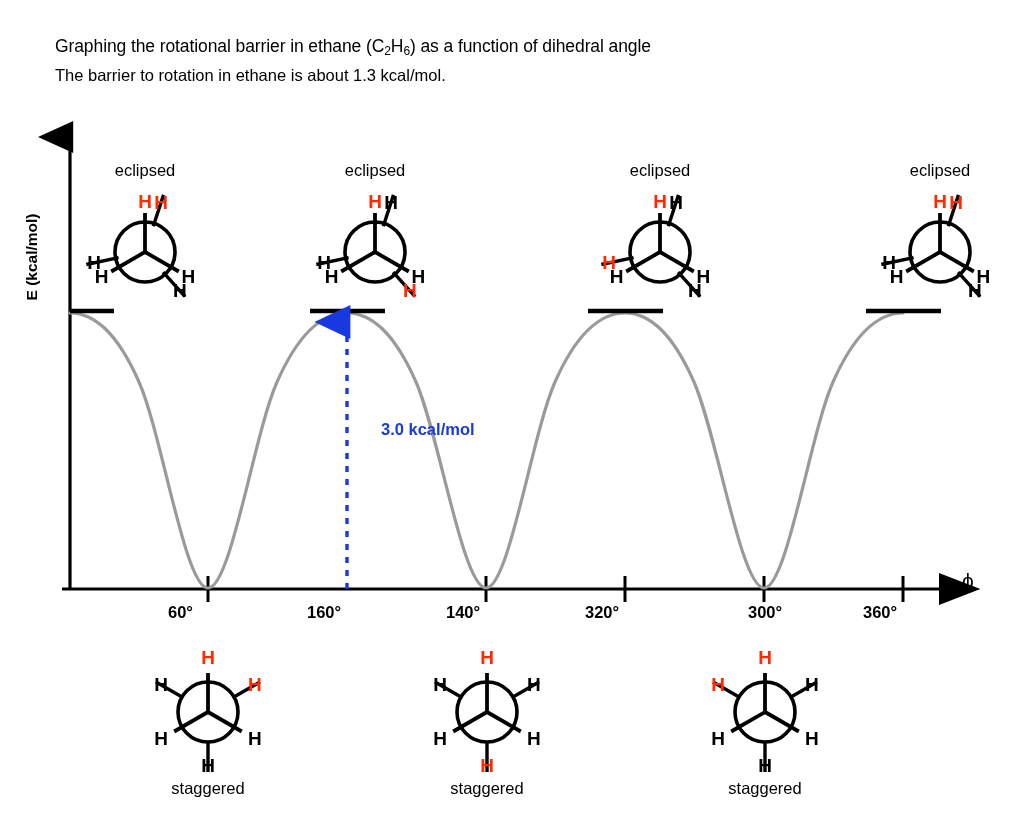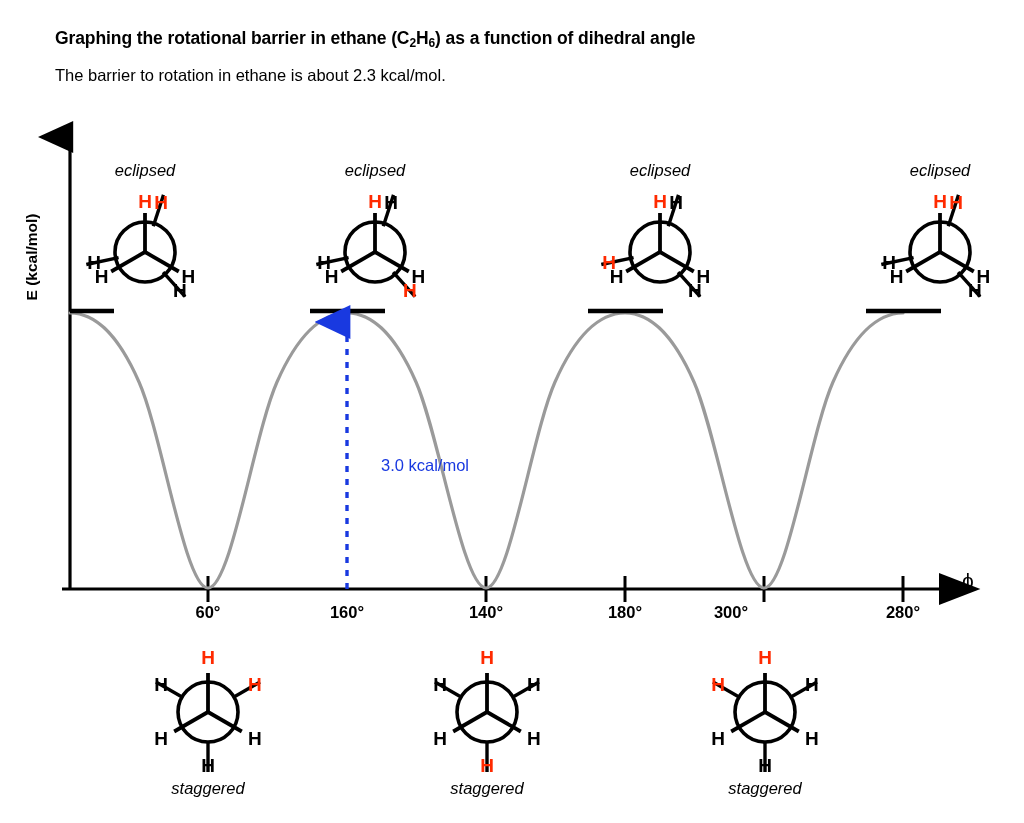--- a/index.html
+++ b/index.html
@@ -12,23 +12,23 @@
     height: 823px;
     position: relative;
     font-family: "Liberation Sans", sans-serif;
     color: #000000;
     overflow: hidden;
   }
 
   #title {
     position: absolute;
     left: 55px;
-    top: 28px;
+    top: 36px;
     font-size: 17.5px;
-    font-weight: bold;
+    font-weight: normal;
     letter-spacing: -0.1px;
     white-space: nowrap;
   }
   #title sub {
     font-size: 12px;
     vertical-align: -3px;
   }
 
   #subtitle {
     position: absolute;
@@ -66,63 +66,61 @@
     font-size: 21px;
     font-weight: normal;
     white-space: nowrap;
   }
 
   .tick-label {
     position: absolute;
     top: 603px;
     width: 80px;
     margin-left: -40px;
-    text-align: center;
+    text-align: left;
     font-size: 16.5px;
     font-weight: bold;
     white-space: nowrap;
   }
 
   .conf-label {
     position: absolute;
     width: 140px;
     margin-left: -70px;
     text-align: center;
     font-size: 16.5px;
-    font-style: italic;
     white-space: nowrap;
   }
   .conf-label.eclipsed { top: 161px; }
   .conf-label.staggered { top: 779px; }
 
   .newman {
     position: absolute;
     width: 130px;
     height: 130px;
     margin-left: -65px;
   }
   .newman svg { display: block; }
 
   .annotation-text {
     position: absolute;
     left: 381px;
     top: 420px;
     font-size: 16.5px;
-    font-weight: normal;
+    font-weight: bold;
     color: #1939e0;
     white-space: nowrap;
-    margin-top: 36px;
   }
 </style>
 </head>
 <body>
 
 <div id="title"><span>Graphing the rotational barrier in ethane (C</span><sub>2</sub><span>H</span><sub>6</sub><span>) as a function of dihedral angle</span></div>
 
-<div id="subtitle">The barrier to rotation in ethane is about 2.3 kcal/mol.</div>
+<div id="subtitle">The barrier to rotation in ethane is about 1.3 kcal/mol.</div>
 
 <svg id="plot" viewBox="0 0 1024 823">
 
   <defs>
     <marker id="arrowUp" markerWidth="12" markerHeight="12" refX="6" refY="10" orient="auto">
       <path d="M1,11 L6,0 L11,11 Z" fill="#000"></path>
     </marker>
     <marker id="arrowRight" markerWidth="14" markerHeight="12" refX="1" refY="6" orient="auto">
       <path d="M0,1 L13,6 L0,11 Z" fill="#000"></path>
     </marker>
@@ -168,23 +166,23 @@
 
 <div class="axis-label-y">E (kcal/mol)</div>
 
 <div class="axis-label-x">ϕ</div>
 
 <div class="annotation-text">3.0 kcal/mol</div>
 
 <div class="tick-label" style="left:208px">60°</div>
 <div class="tick-label" style="left:347px">160°</div>
 <div class="tick-label" style="left:486px">140°</div>
-<div class="tick-label" style="left:625px">180°</div>
-<div class="tick-label" style="left:731px">300°</div>
-<div class="tick-label" style="left:903px">280°</div>
+<div class="tick-label" style="left:625px">320°</div>
+<div class="tick-label" style="left:788px">300°</div>
+<div class="tick-label" style="left:903px">360°</div>
 
 <div class="conf-label eclipsed" style="left:145px">eclipsed</div>
 <div class="conf-label eclipsed" style="left:375px">eclipsed</div>
 <div class="conf-label eclipsed" style="left:660px">eclipsed</div>
 <div class="conf-label eclipsed" style="left:940px">eclipsed</div>
 
 <div class="conf-label staggered" style="left:208px">staggered</div>
 <div class="conf-label staggered" style="left:487px">staggered</div>
 <div class="conf-label staggered" style="left:765px">staggered</div>
 

